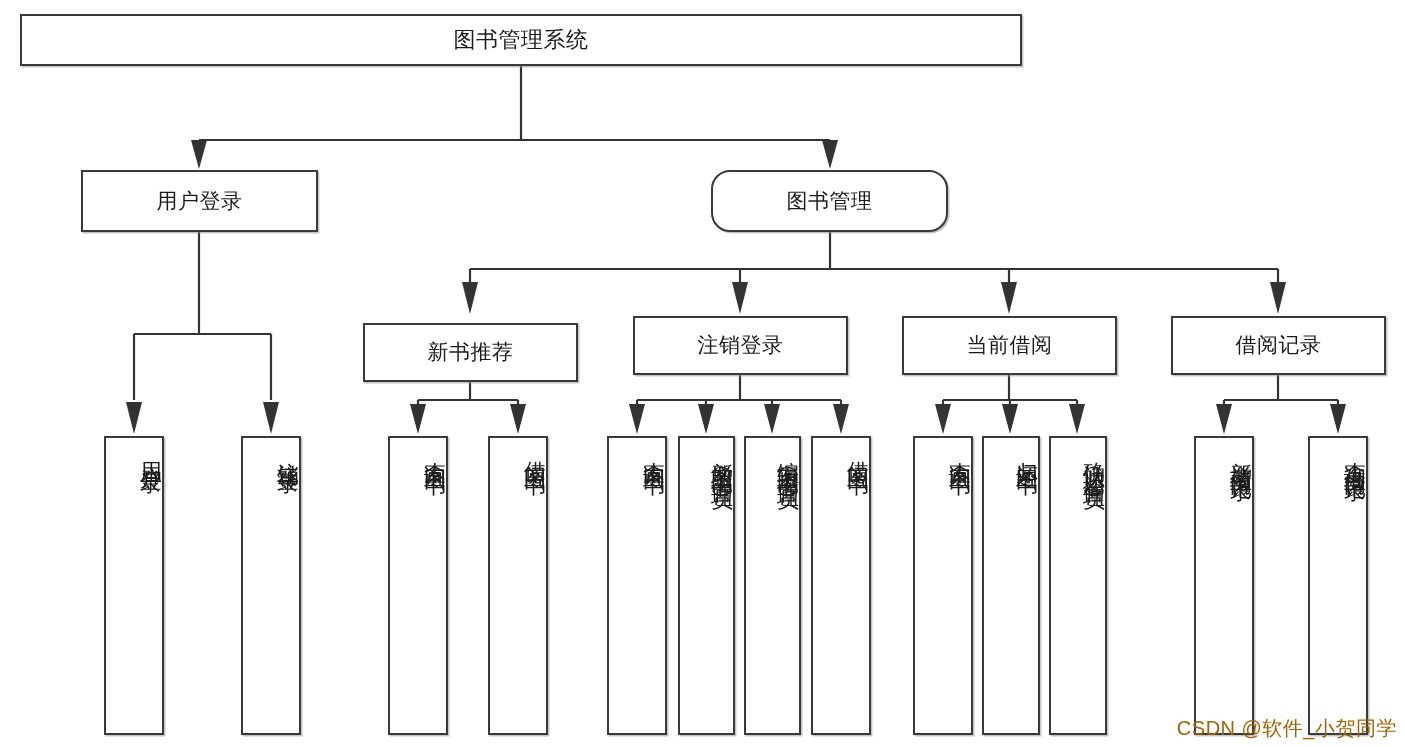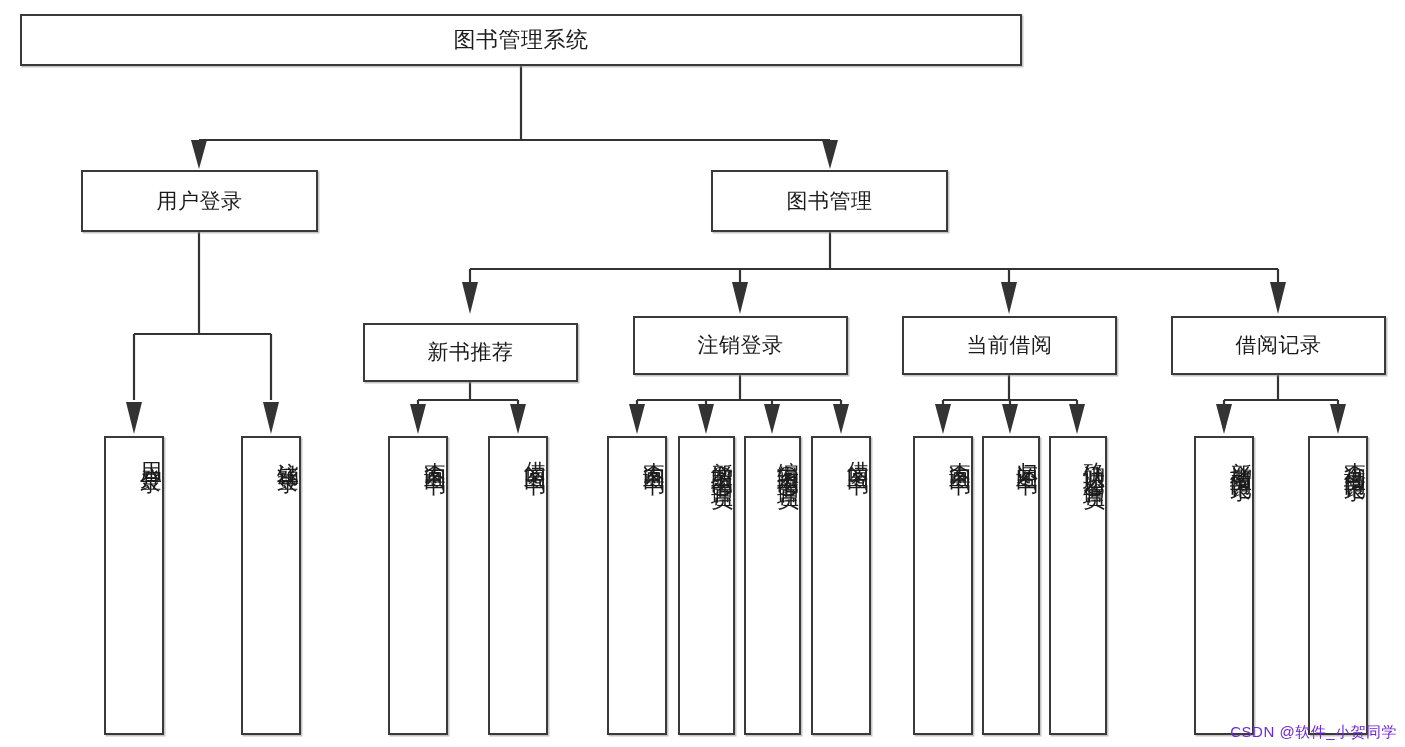--- a/index.html
+++ b/index.html
@@ -69,22 +69,22 @@
     stroke-width: 2.2;
     fill: none;
   }
   .conn-arrow {
     fill: #333333;
   }
   #watermark {
     position: absolute;
     right: 8px;
     bottom: 4px;
-    font-size: 15px;
-    color: #6d28d9;
+    font-size: 20px;
+    color: #a16207;
     letter-spacing: 0.5px;
     user-select: none;
     white-space: nowrap;
   }
 </style>
 </head>
 <body>
 
 <div id="diagram-root">
 
@@ -151,21 +151,21 @@
     <polygon class="conn-arrow" points="1330,404 1346,404 1338,434"></polygon>
   </svg>
 
   <div class="node-box root horiz" style="left:20px; top:14px; width:1002px; height:52px;">
     <span class="node-label">图书管理系统</span>
   </div>
 
   <div class="node-box horiz" style="left:81px; top:170px; width:237px; height:62px;">
     <span class="node-label">用户登录</span>
   </div>
-  <div class="node-box horiz" style="left:711px; top:170px; width:237px; height:62px;">
+  <div class="node-box horiz" style="left:711px; top:170px; width:237px; height:62px;border-radius:19px;">
     <span class="node-label">图书管理</span>
   </div>
 
   <div class="node-box horiz" style="left:363px; top:316px; width:215px; height:59px;margin-top:7px;">
     <span class="node-label">新书推荐</span>
   </div>
   <div class="node-box horiz" style="left:633px; top:316px; width:215px; height:59px;">
     <span class="node-label">注销登录</span>
   </div>
   <div class="node-box horiz" style="left:1171px; top:316px; width:215px; height:59px;">

